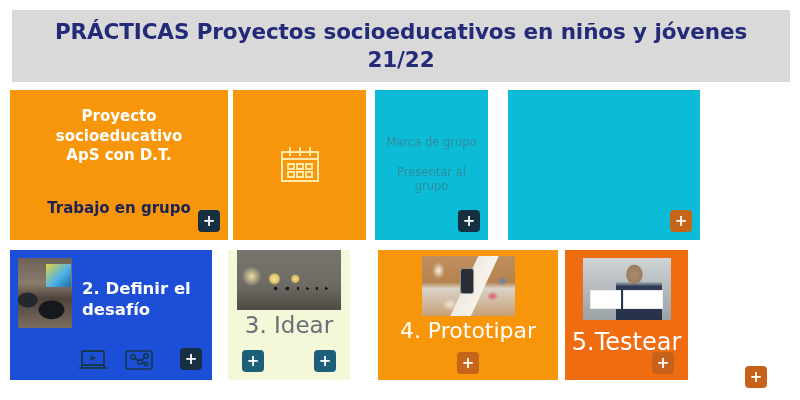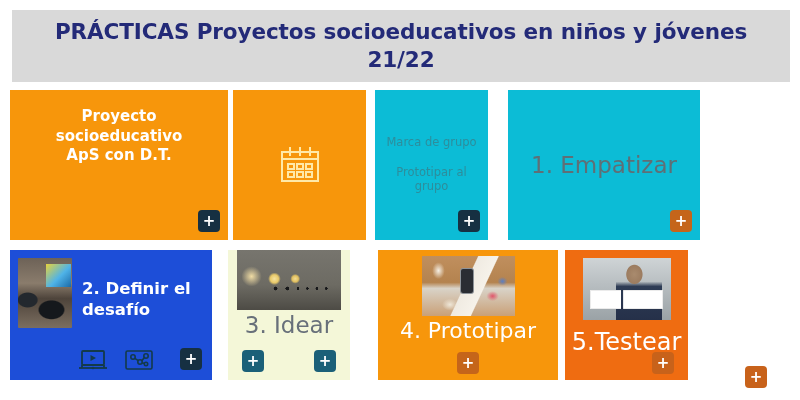--- a/index.html
+++ b/index.html
@@ -276,20 +276,21 @@
 <div id="board">
 
   <div class="header-bar">
     <div class="header-title">PRÁCTICAS Proyectos socioeducativos en niños y jóvenes 21/22</div>
   </div>
 
   <div class="card" id="card-proyecto">
     <div class="line-white" style="white-space:pre-line">Proyecto
 socioeducativo
 ApS con D.T.</div>
+    <div class="line-navy">Trabajo en grupo</div>
     <div class="plus navy" style="right:8px;bottom:8px;">+</div>
   </div>
 
   <div class="card" id="card-calendar">
     <span class="cal-icon">
       <svg viewBox="0 0 42 40" width="42" height="40" fill="none" stroke="#ffe9a8" stroke-width="2">
         <rect x="3" y="7" width="36" height="29"></rect>
         <line x1="3" y1="14" x2="39" y2="14"></line>
         <line x1="11" y1="2" x2="11" y2="11"></line>
         <line x1="21" y1="2" x2="21" y2="11"></line>
@@ -299,26 +300,25 @@
         <rect x="27" y="19" width="6" height="5"></rect>
         <rect x="9" y="27" width="6" height="5"></rect>
         <rect x="18" y="27" width="6" height="5"></rect>
         <rect x="27" y="27" width="6" height="5"></rect>
       </svg>
     </span>
   </div>
 
   <div class="card" id="card-marca">
     <div class="sub first">Marca de grupo</div>
-    <div class="sub">Prototipar al grupo</div>
+    <div class="sub">Presentar al grupo</div>
     <div class="plus navy" style="right:8px;bottom:8px;">+</div>
   </div>
 
   <div class="card" id="card-empatizar">
-    <div class="step-title">1. Empatizar</div>
     <div class="plus orange" style="right:8px;bottom:8px;">+</div>
   </div>
 
   <div class="card" id="card-definir">
     <div class="thumb"></div>
     <div class="step-title">2. Definir el desafío</div>
     <div class="plus navy" style="right:10px;bottom:10px;">+</div>
   </div>
 
   <span class="mini-icon" id="icon-video">

